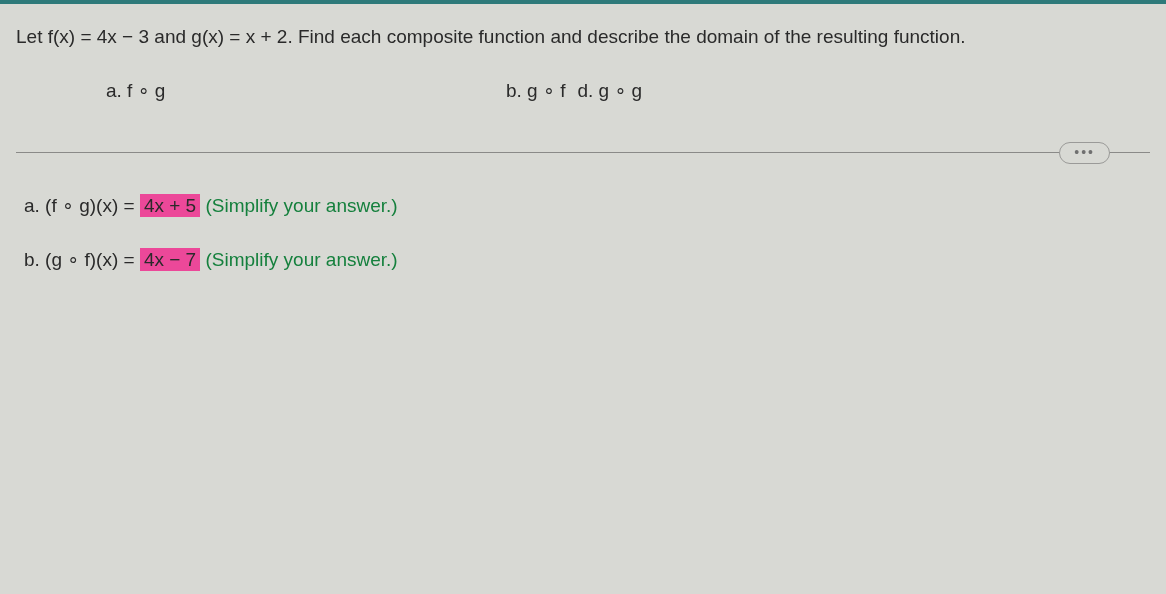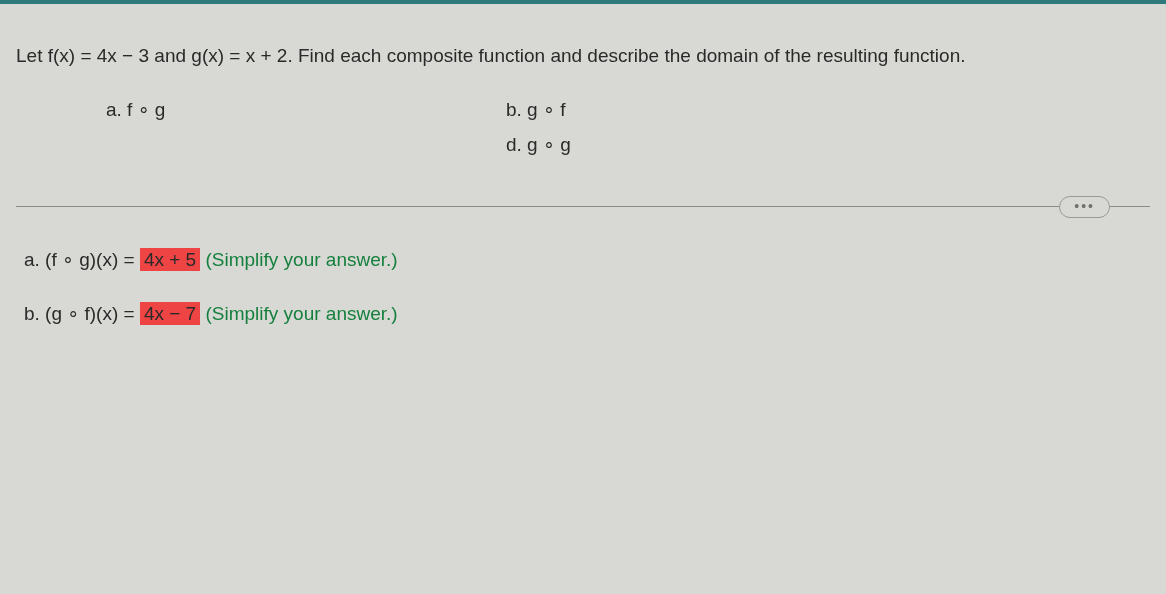--- a/index.html
+++ b/index.html
@@ -13,36 +13,34 @@
       padding: 0;
       position: relative;
     }
     .top-border {
       width: 100%;
       height: 4px;
       background: #2e7a7a;
     }
     .content {
       padding: 20px 16px 20px 16px;
-      margin-top: 19px;
     }
     .question-text {
       font-size: 19px;
       color: #2a2a2a;
       margin-bottom: 28px;
       line-height: 1.4;
     }
     .options {
       display: flex;
       padding-left: 90px;
       margin-bottom: 40px;
     }
     .option-col {
       display: flex;
-      flex-direction: column;
       gap: 12px;
     }
     .col-left { width: 400px; }
     .col-right { }
     .option-item {
       font-size: 19px;
       color: #2a2a2a;
     }
     .divider-wrap {
       position: relative;
@@ -70,21 +68,21 @@
       color: #707070;
       cursor: pointer;
     }
     .answer-line {
       margin: 0 0 26px 8px;
       font-size: 19px;
       color: #2a2a2a;
       line-height: 1.5;
     }
     .highlight {
-      background: #ef4444;
+      background: #ec4899;
       padding: 1px 4px;
     }
     .input-box {
       display: inline-block;
       border: 2px solid #1a5aa8;
       background: #eef0ea;
       padding: 0 6px;
       min-width: 14px;
       text-align: center;
       color: #2a2a2a;

